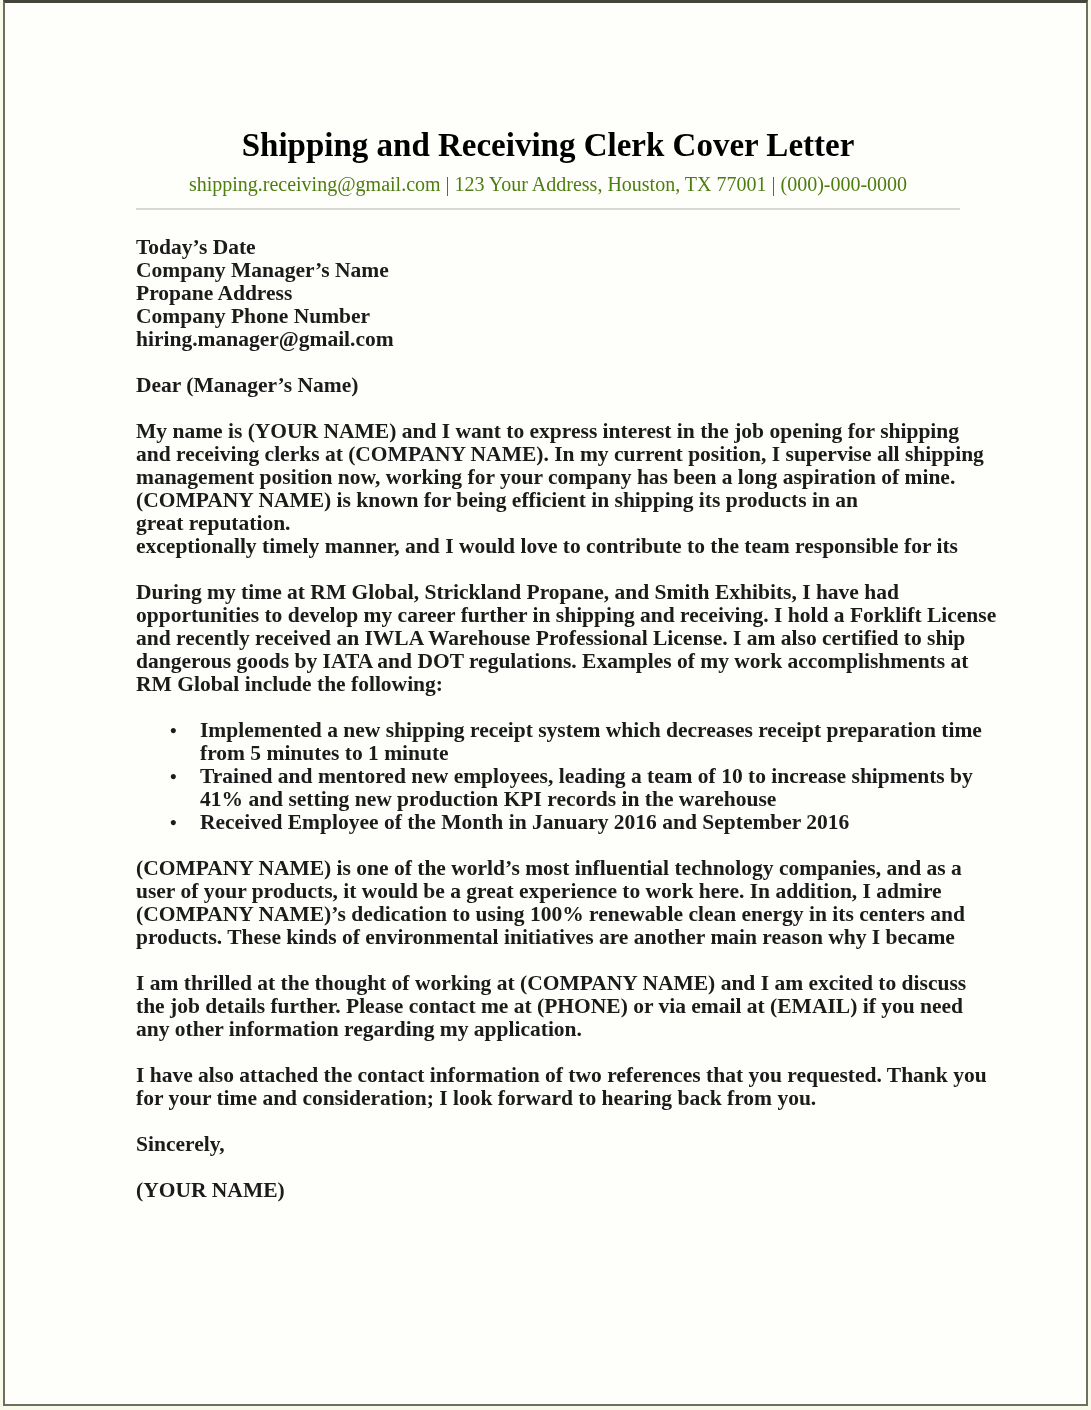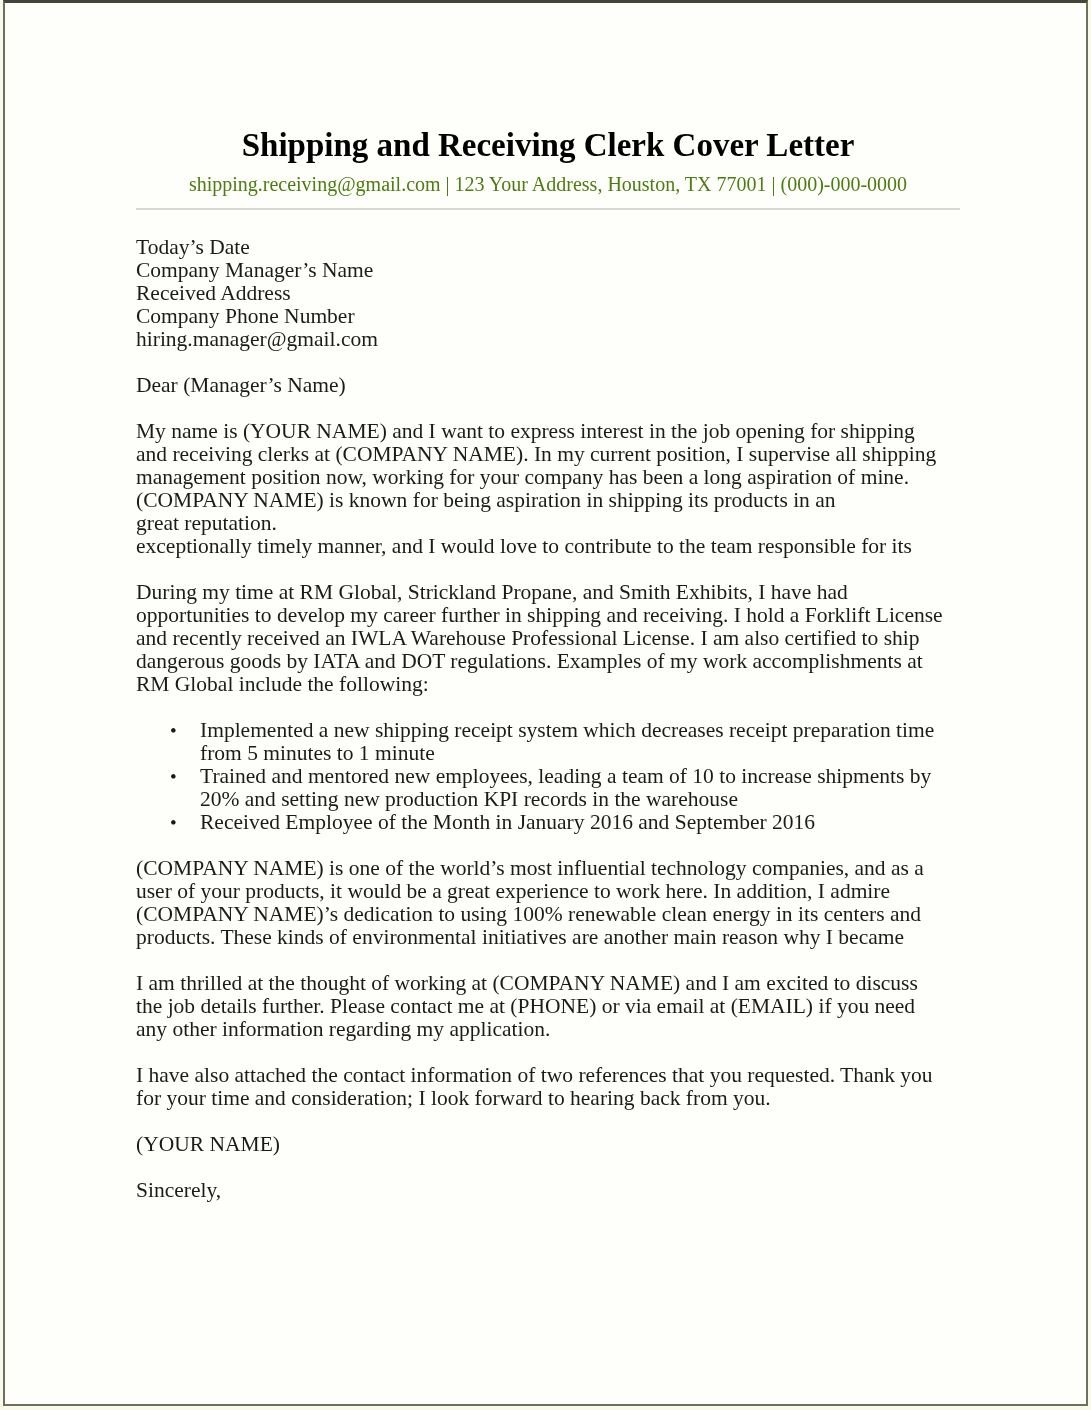--- a/index.html
+++ b/index.html
@@ -49,21 +49,21 @@
   .divider {
     margin-top: 11px;
     height: 0;
     border-top: 2px solid #d8d8d8;
   }
   .body {
     margin-top: 26px;
     font-size: 21.5px;
     line-height: 23px;
   }
-  .block { margin: 0 0 23px 0; }
+  .block { margin: 0 0 23px 0; font-weight: bold; }
   .line { white-space: nowrap; }
   .bullet-item { display: flex; align-items: flex-start; }
   .dot {
     width: 30px;
     margin-left: 34px;
     flex: 0 0 auto;
     font-size: 19px;
     line-height: 23px;
   }
   .bullet-lines { flex: 1 1 auto; }
@@ -73,32 +73,32 @@
 
 <div class="frame">
   <div class="content">
     <h1 class="title">Shipping and Receiving Clerk Cover Letter</h1>
     <div class="subtitle">shipping.receiving@gmail.com | 123 Your Address, Houston, TX 77001 | (000)-000-0000</div>
     <div class="divider"></div>
     <div class="body">
         <div class="block">
           <div class="line">Today’s Date</div>
           <div class="line">Company Manager’s Name</div>
-          <div class="line">Received Address</div>
+          <div class="line">Propane Address</div>
           <div class="line">Company Phone Number</div>
           <div class="line">hiring.manager@gmail.com</div>
         </div>
         <div class="block">
           <div class="line">Dear (Manager’s Name)</div>
         </div>
         <div class="block">
           <div class="line">My name is (YOUR NAME) and I want to express interest in the job opening for shipping</div>
           <div class="line">and receiving clerks at (COMPANY NAME). In my current position, I supervise all shipping</div>
           <div class="line">management position now, working for your company has been a long aspiration of mine.</div>
-          <div class="line">(COMPANY NAME) is known for being aspiration in shipping its products in an</div>
+          <div class="line">(COMPANY NAME) is known for being efficient in shipping its products in an</div>
           <div class="line">great reputation.</div>
           <div class="line">exceptionally timely manner, and I would love to contribute to the team responsible for its</div>
         </div>
         <div class="block">
           <div class="line">During my time at RM Global, Strickland Propane, and Smith Exhibits, I have had</div>
           <div class="line">opportunities to develop my career further in shipping and receiving. I hold a Forklift License</div>
           <div class="line">and recently received an IWLA Warehouse Professional License. I am also certified to ship</div>
           <div class="line">dangerous goods by IATA and DOT regulations. Examples of my work accomplishments at</div>
           <div class="line">RM Global include the following:</div>
         </div>
@@ -107,21 +107,21 @@
             <span class="dot">•</span>
             <div class="bullet-lines">
               <div class="line">Implemented a new shipping receipt system which decreases receipt preparation time</div>
               <div class="line">from 5 minutes to 1 minute</div>
             </div>
           </div>
           <div class="bullet-item">
             <span class="dot">•</span>
             <div class="bullet-lines">
               <div class="line">Trained and mentored new employees, leading a team of 10 to increase shipments by</div>
-              <div class="line">20% and setting new production KPI records in the warehouse</div>
+              <div class="line">41% and setting new production KPI records in the warehouse</div>
             </div>
           </div>
           <div class="bullet-item">
             <span class="dot">•</span>
             <div class="bullet-lines">
               <div class="line">Received Employee of the Month in January 2016 and September 2016</div>
             </div>
           </div>
         </div>
         <div class="block">
@@ -133,20 +133,20 @@
         <div class="block">
           <div class="line">I am thrilled at the thought of working at (COMPANY NAME) and I am excited to discuss</div>
           <div class="line">the job details further. Please contact me at (PHONE) or via email at (EMAIL) if you need</div>
           <div class="line">any other information regarding my application.</div>
         </div>
         <div class="block">
           <div class="line">I have also attached the contact information of two references that you requested. Thank you</div>
           <div class="line">for your time and consideration; I look forward to hearing back from you.</div>
         </div>
         <div class="block">
-          <div class="line">(YOUR NAME)</div>
+          <div class="line">Sincerely,</div>
         </div>
         <div class="block">
-          <div class="line">Sincerely,</div>
+          <div class="line">(YOUR NAME)</div>
         </div>
       </div>
   </div>
 </div>
 
 </body></html>

